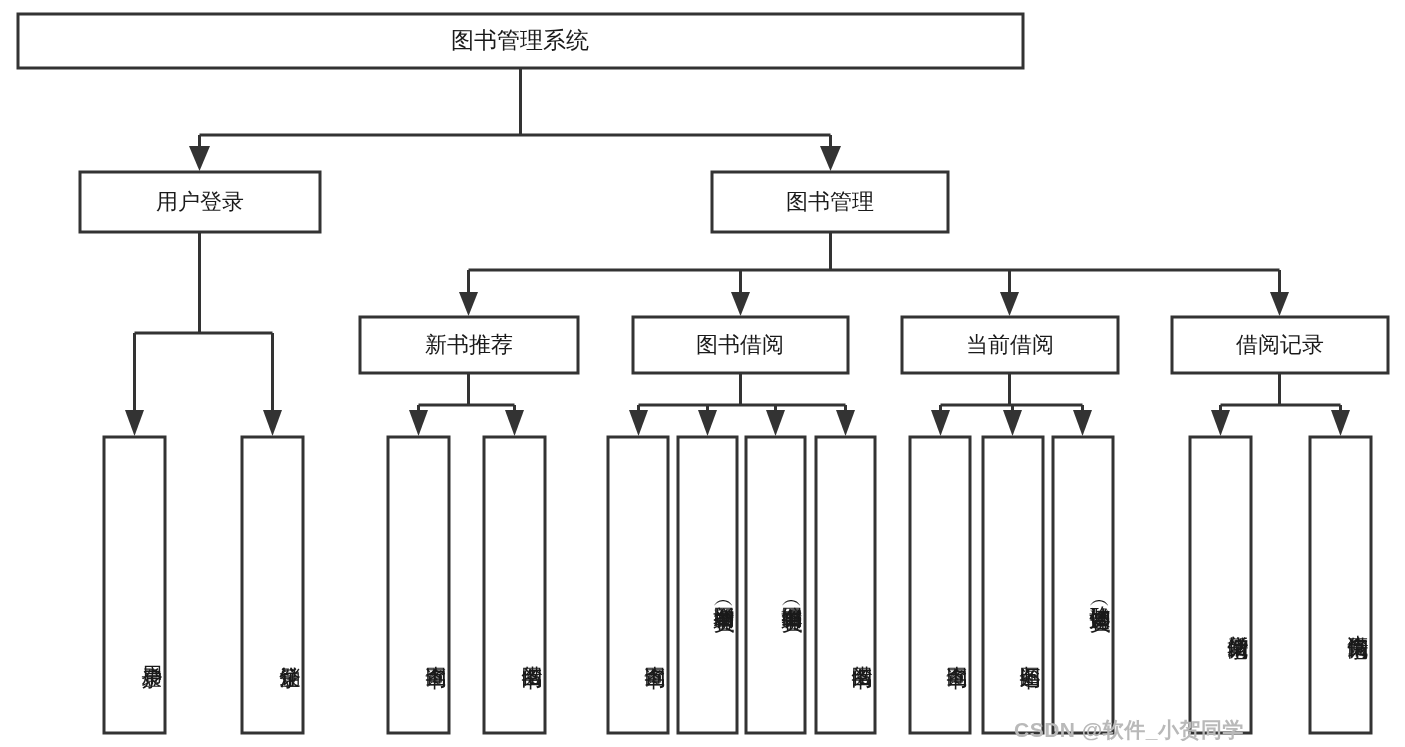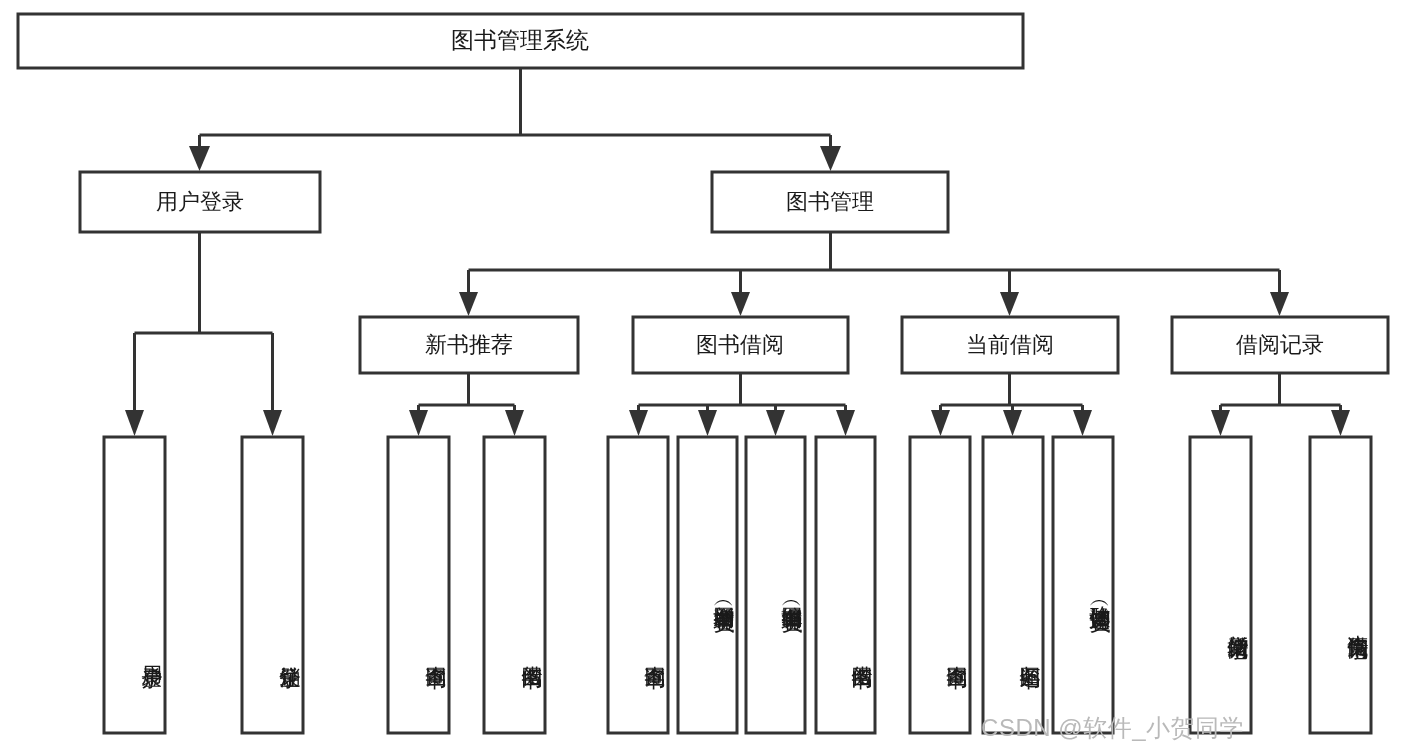--- a/index.html
+++ b/index.html
@@ -67,24 +67,25 @@
     display: flex;
     align-items: flex-start;
     justify-content: center;
     pointer-events: none;
   }
   .watermark {
     position: absolute;
     right: 8px;
     bottom: 3px;
     font-family: "Liberation Sans", sans-serif;
-    font-size: 24px;
+    font-size: 21px;
     color: #b9b9b9;
     white-space: nowrap;
     letter-spacing: 0.5px;
+    font-weight: bold;
   }
 </style>
 </head>
 <body>
 
 <div id="diagram-root">
 
   <svg class="diagram" viewBox="0 0 1405 747" xmlns="http://www.w3.org/2000/svg">
 
     <g>

